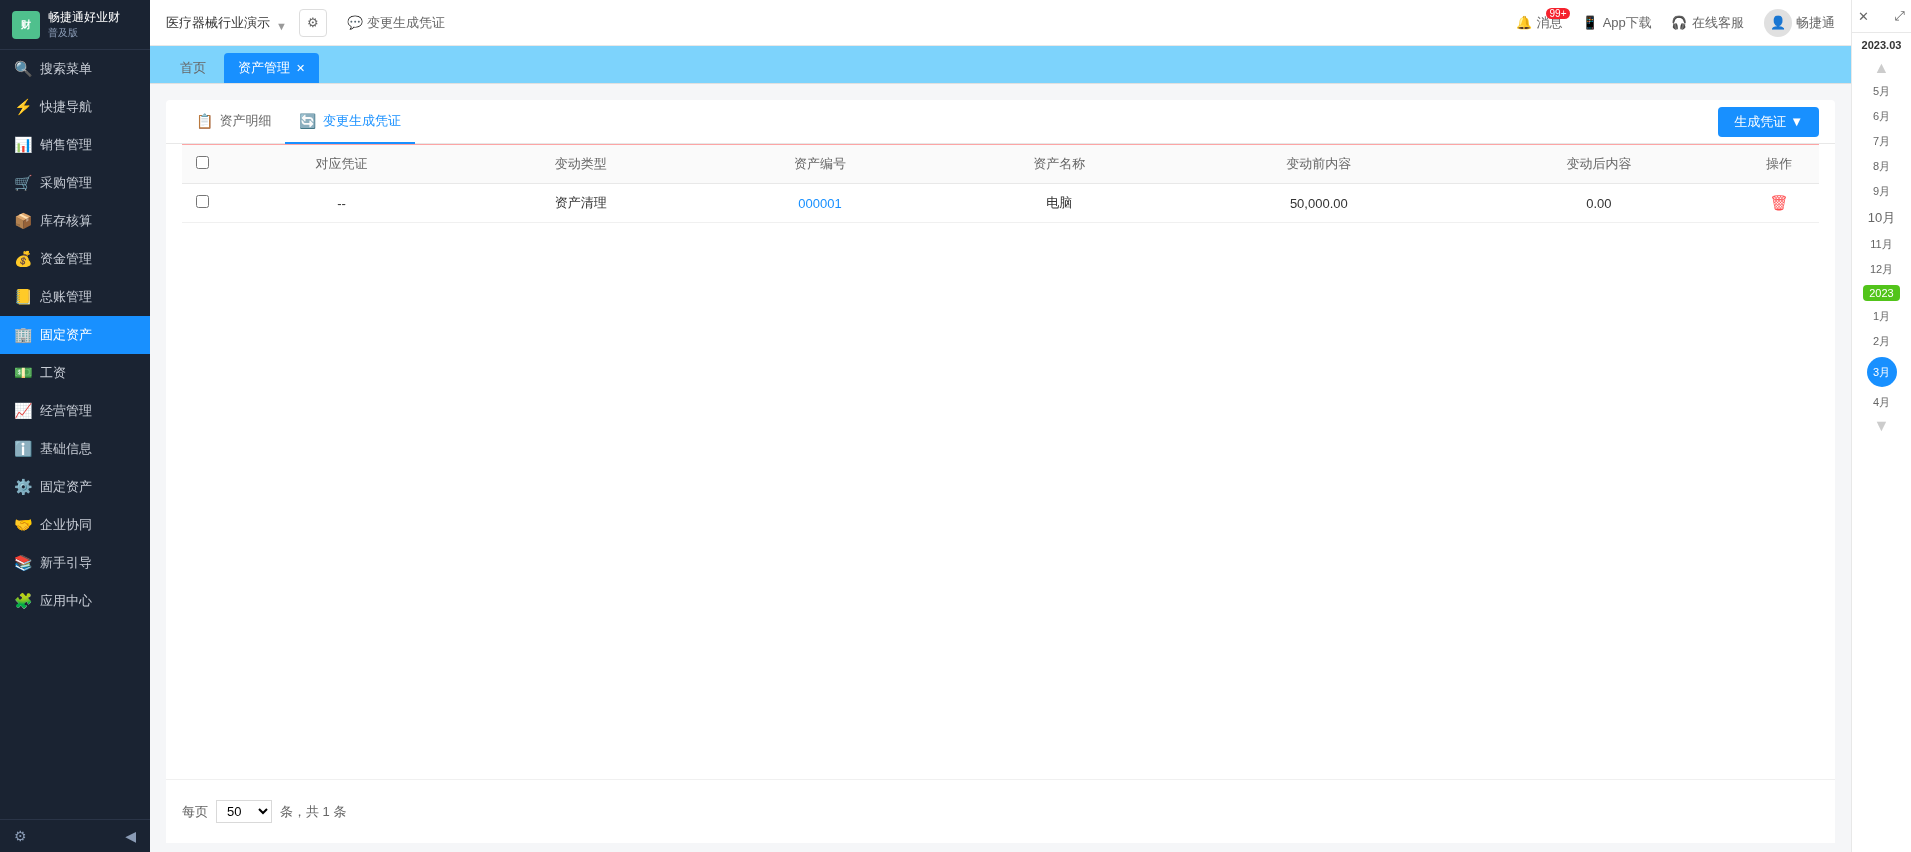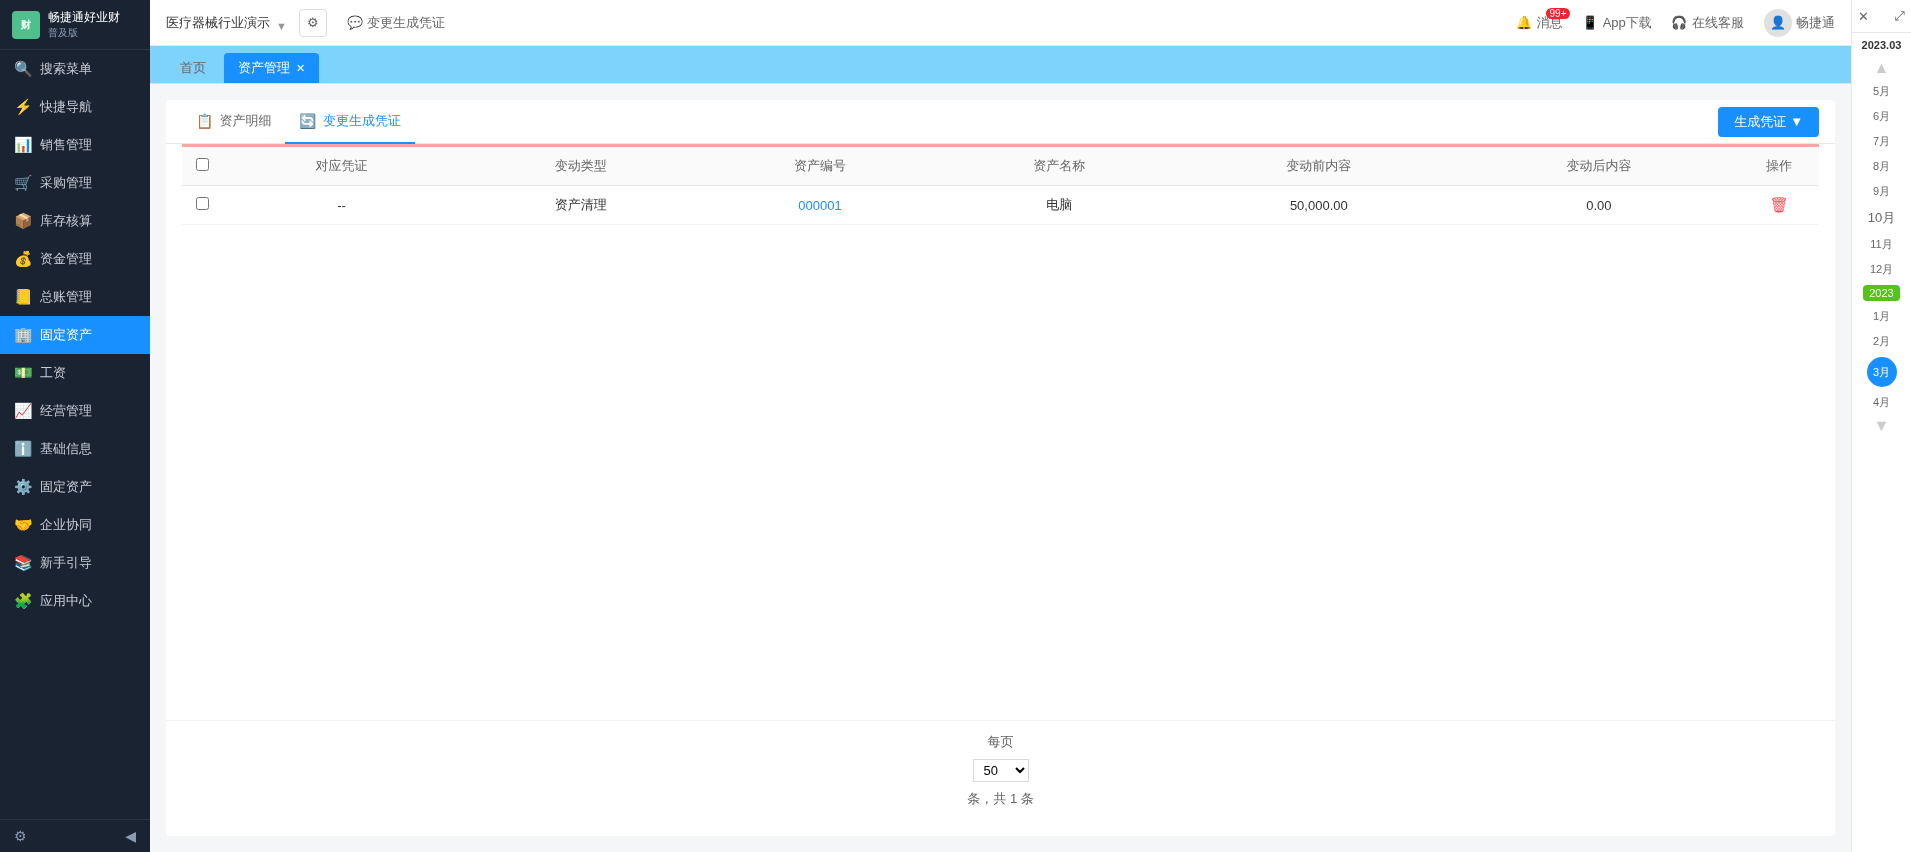--- a/index.html
+++ b/index.html
@@ -250,21 +250,21 @@
     }
     thead tr {
       background: #fafafa;
     }
     th {
       padding: 10px 12px;
       text-align: center;
       color: #666;
       font-weight: normal;
       border-bottom: 1px solid #e8e8e8;
-      border-top: 3px solid #fca5a5;
+      border-top: 1px solid #fca5a5;
     }
     td {
       padding: 10px 12px;
       text-align: center;
       color: #333;
       border-bottom: 1px solid #f0f0f0;
     }
     .checkbox-col { width: 40px; }
     .action-col { width: 80px; }
     .delete-btn {
@@ -273,29 +273,28 @@
       background: none;
       border: none;
       font-size: 15px;
     }
     .asset-id { color: #1890ff; }
 
     
     .pagination {
       display: flex;
       align-items: center;
-      padding: 12px 16px;
+      padding: 20px 16px;
       gap: 8px;
       border-top: 1px solid #f0f0f0;
       position: absolute;
-      bottom: 32px;
+      bottom: 9px;
       left: 16px;
       right: 16px;
       background: #fff;
-      flex-direction: column;
     }
     .pagination-label { color: #666; }
     .pagination-select {
       border: 1px solid #d9d9d9;
       border-radius: 0;
       padding: 2px 6px;
       font-size: 13px;
       background: #fff;
     }
     .pagination-total { color: #666; }

